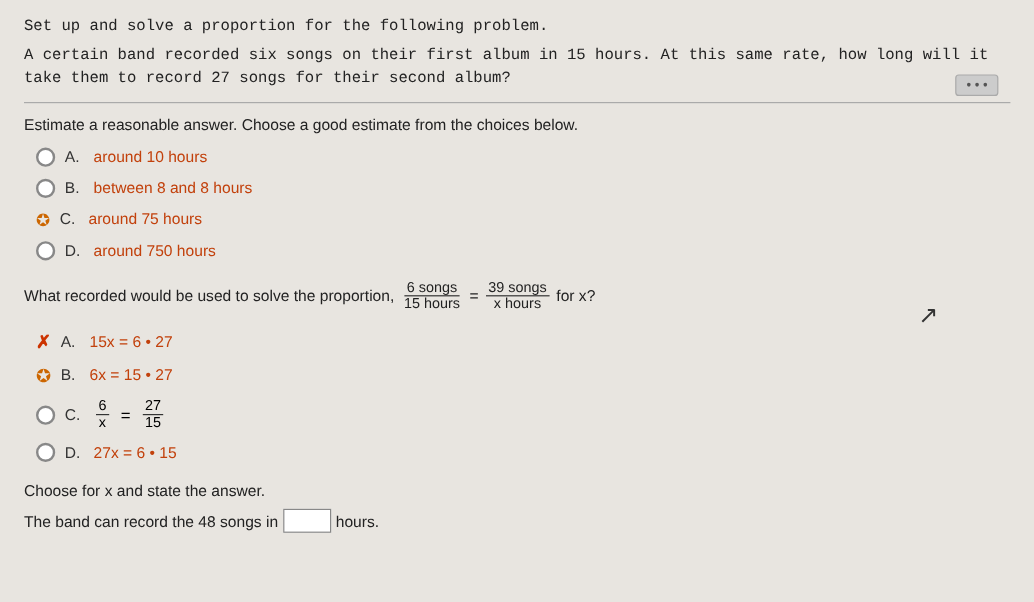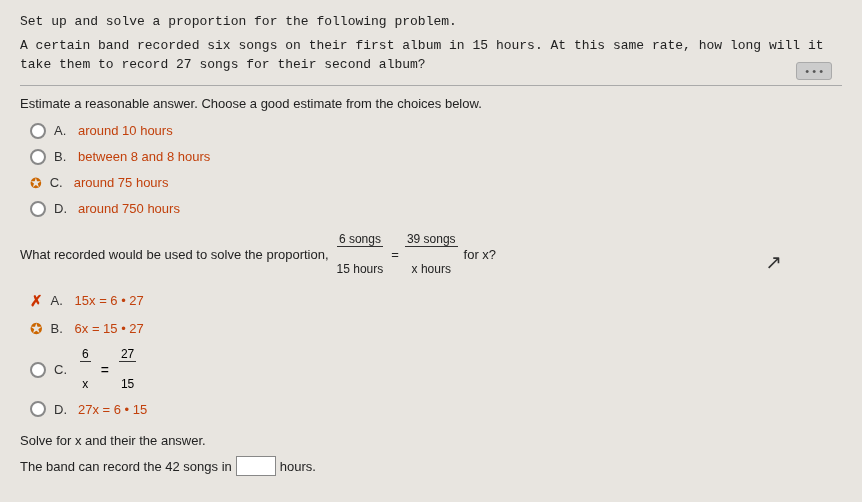--- a/index.html
+++ b/index.html
@@ -148,21 +148,20 @@
       color: #333;
       min-width: 16px;
     }
     .fraction-inline {
       display: inline-flex;
       flex-direction: column;
       align-items: center;
       vertical-align: middle;
       margin: 0 2px;
       line-height: 1.1;
-      gap: 16px;
     }
     .frac-top {
       border-bottom: 1px solid #333;
       padding: 0 2px;
       font-size: 12px;
     }
     .frac-bot {
       padding: 0 2px;
       font-size: 12px;
     }
@@ -255,23 +254,23 @@
       <div class="eq-choice-row">
         <div class="radio-circle"></div>
         <span class="option-letter">D.</span>
         <span class="choice-label">27x = 6 • 15</span>
       </div>
 
     </div>
   </div>
 
   <div class="solve-section">
-    <p class="solve-title">Solve for x and their the answer.</p>
+    <p class="solve-title">Choose for x and state the answer.</p>
     <div class="solve-answer-line">
-      <span>The band can record the 42 songs in</span>
+      <span>The band can record the 48 songs in</span>
       <input type="text" class="input-box" style="">
       <span>hours.</span>
     </div>
   </div>
 
   <div class="cursor-arrow">↗</div>
 
 </div>
 
 </body></html>

